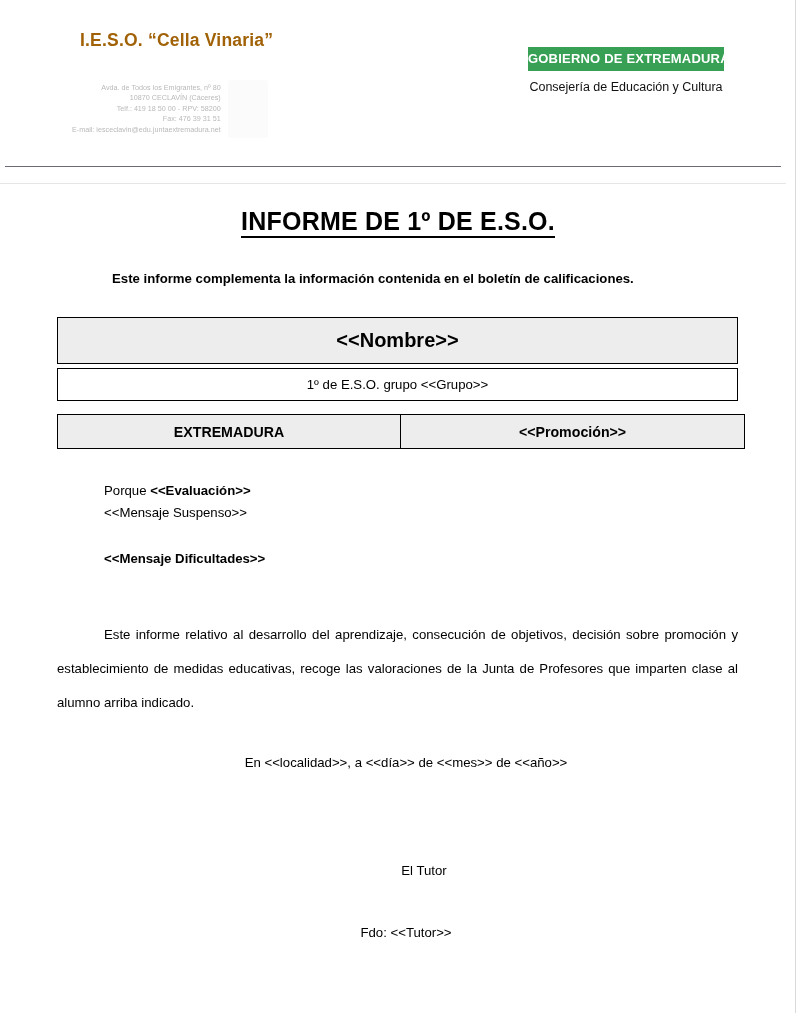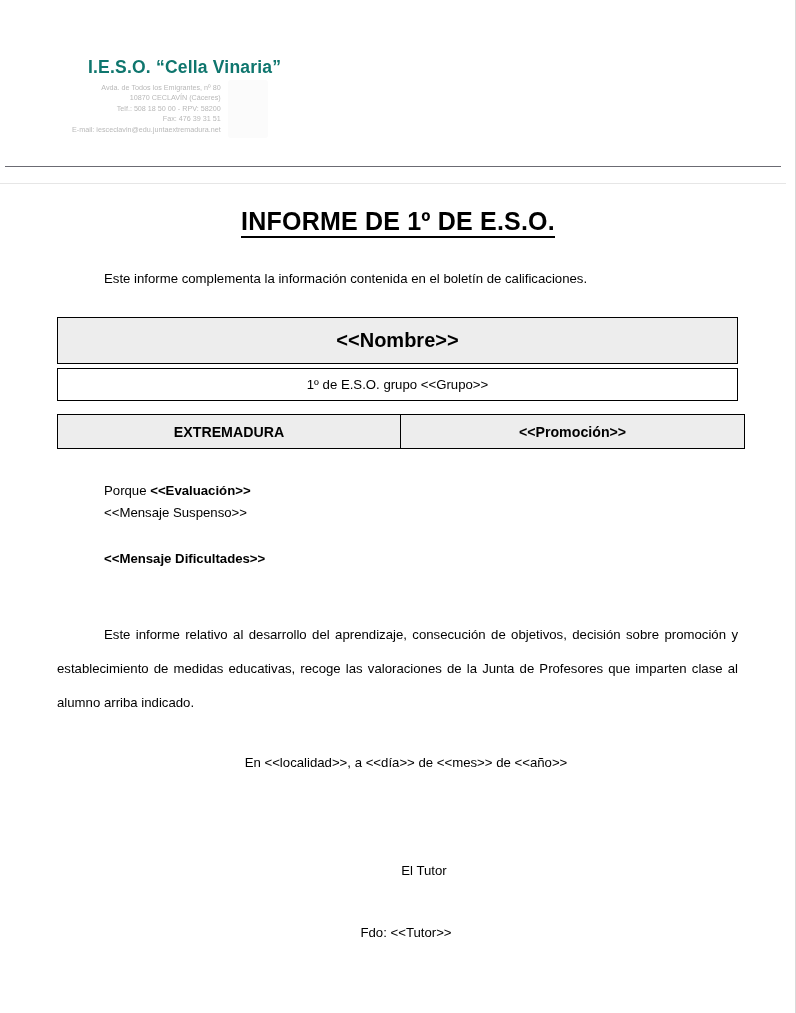--- a/index.html
+++ b/index.html
@@ -24,28 +24,27 @@
   
   .letterhead {
     position: absolute;
     left: 0;
     top: 0;
     width: 796px;
     height: 165px;
   }
   .school-name {
     position: absolute;
-    left: 88px;
+    left: 80px;
     top: 30px;
     font-size: 17.5px;
     font-weight: bold;
     letter-spacing: 0.2px;
-    color: #0f766e;
-    white-space: nowrap;
-    margin-top: 27px;
+    color: #a16207;
+    white-space: nowrap;
   }
   .school-address {
     position: absolute;
     left: 72px;
     top: 83px;
     font-size: 7.2px;
     line-height: 10.4px;
     color: #b9b9b9;
     white-space: nowrap;
   }
@@ -113,24 +112,25 @@
     font-weight: bold;
     letter-spacing: 0.2px;
   }
   .doc-title span {
     border-bottom: 2px solid #000;
     padding-bottom: 1px;
   }
 
   .intro-line {
     position: absolute;
-    left: 104px;
+    left: 112px;
     top: 271px;
     font-size: 13.2px;
     white-space: nowrap;
+    font-weight: bold;
   }
 
   
   .tbl {
     position: absolute;
     border-collapse: collapse;
     table-layout: fixed;
   }
   .tbl td {
     border: 1.4px solid #000000;
@@ -218,25 +218,29 @@
 
   <div class="letterhead">
 
     <div class="school-name">I.E.S.O. “Cella Vinaria”</div>
 
     <div class="watermark"></div>
 
     <div class="school-address">
       <div>Avda. de Todos los Emigrantes, nº 80</div>
       <div>10870 CECLAVÍN (Cáceres)</div>
-      <div>Telf.: 508 18 50 00 - RPV: 58200</div>
+      <div>Telf.: 419 18 50 00 - RPV: 58200</div>
       <div>Fax: 476 39 31 51</div>
       <div>E-mail: iesceclavin@edu.juntaextremadura.net</div>
     </div>
 
+    <div class="gov-block">
+      <div class="gov-banner">GOBIERNO DE EXTREMADURA</div>
+      <div class="gov-sub">Consejería de Educación y Cultura</div>
+    </div>
   </div>
 
   <div class="header-rule"></div>
   <div class="header-rule-soft"></div>
 
   <div class="doc-title">
     <span>INFORME DE 1º DE E.S.O.</span>
   </div>
 
   <div class="intro-line">Este informe complementa la información contenida en el boletín de calificaciones.</div>

